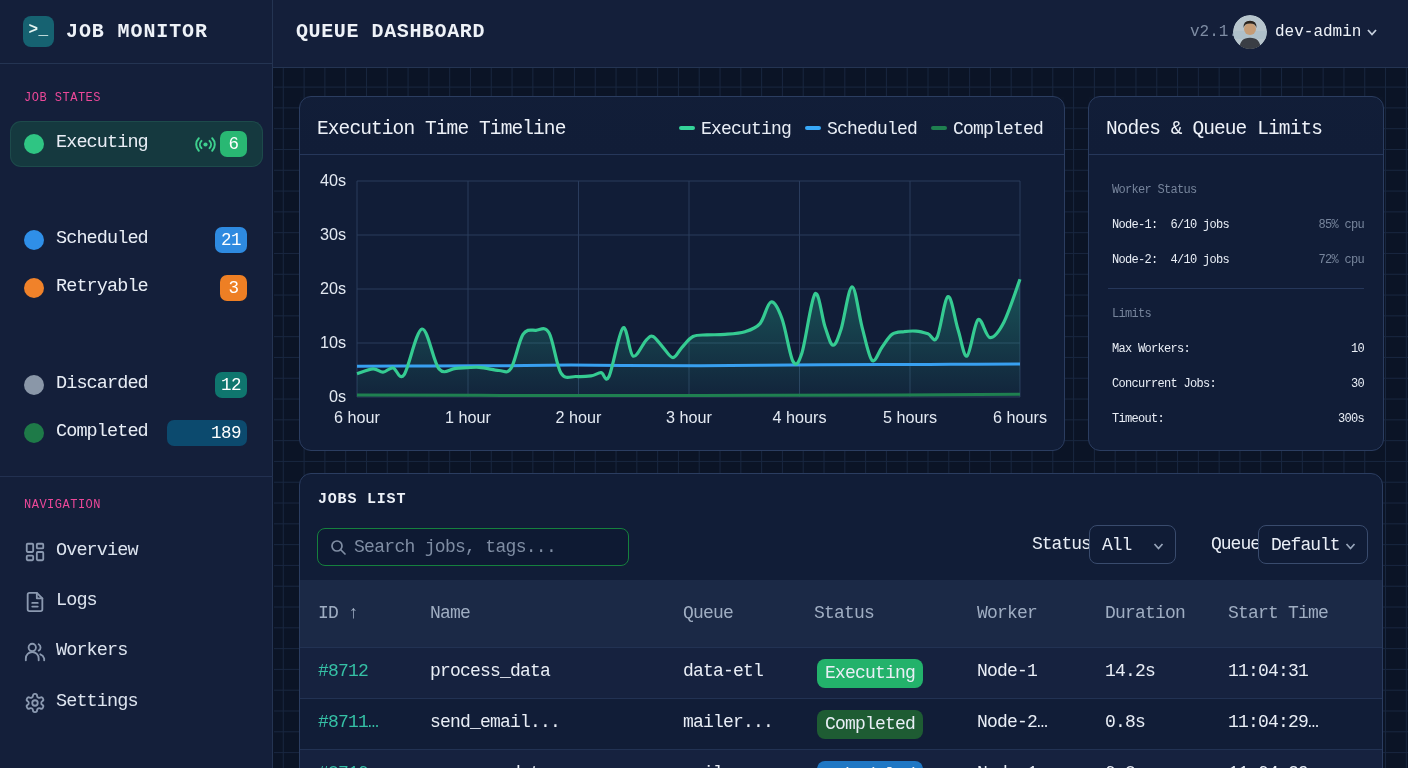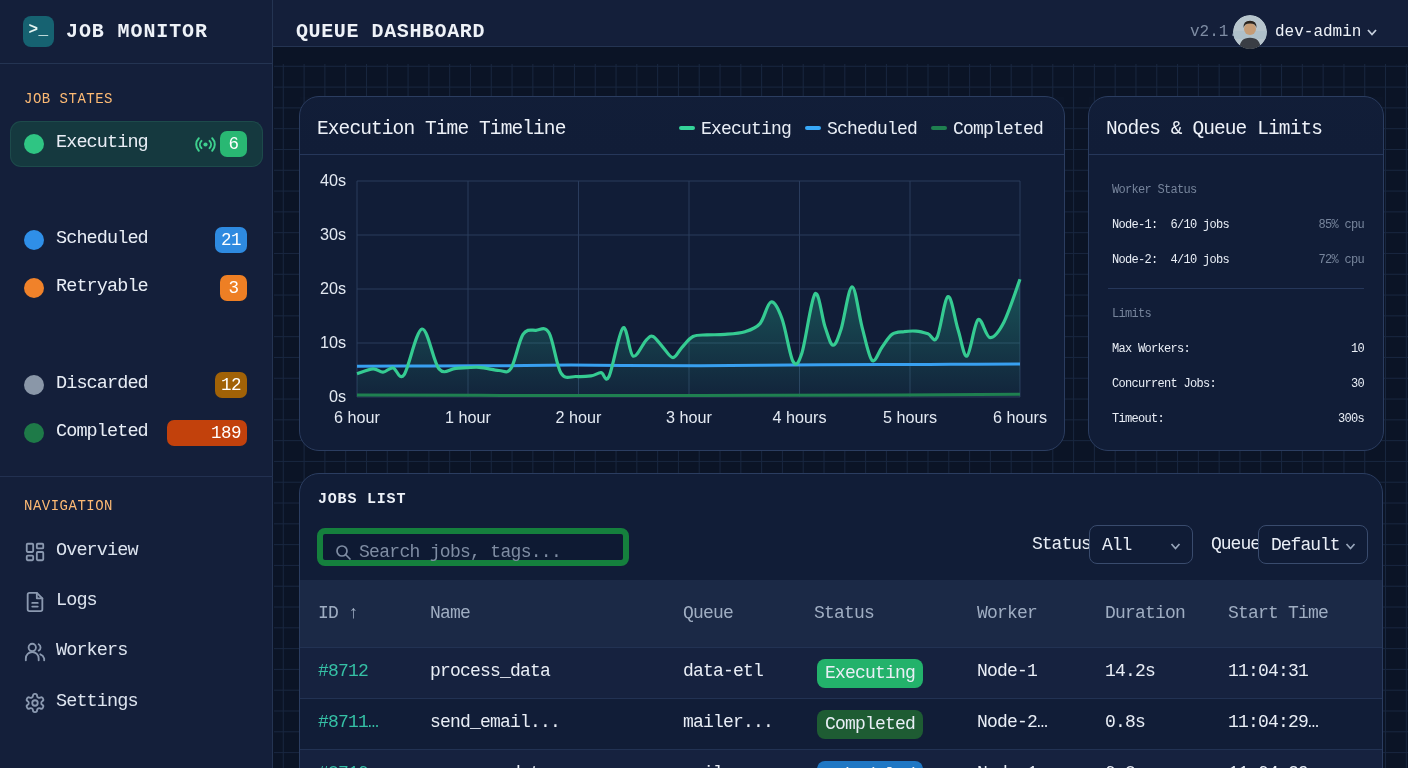--- a/index.html
+++ b/index.html
@@ -4,63 +4,63 @@
 <style>
 * { margin:0; padding:0; box-sizing:border-box; }
 html,body { width:1408px; height:768px; overflow:hidden; background:#0b1426; font-family:"Liberation Mono", monospace; }
 #app { position:relative; width:1408px; height:768px; }
 
 
 #sidebar { position:absolute; left:0; top:0; width:273px; height:768px; background:#141f3a; border-right:1px solid #243452; z-index:5; }
 #logo { position:absolute; left:0; top:0; width:273px; height:64px; border-bottom:1px solid #243452; }
 #logo .icon { position:absolute; left:23px; top:16px; width:31px; height:31px; background:#166271; border-radius:8px; color:#e4f4f1; font-size:16px; font-weight:bold; text-align:center; line-height:29px; letter-spacing:0.5px; }
 #logo .txt { position:absolute; left:66px; top:20px; font-size:20px; font-weight:bold; color:#eef2f8; letter-spacing:0.9px; }
-.sect-label { position:absolute; left:24px; font-size:14px; color:#fdba74; letter-spacing:0.5px; }
+.sect-label { position:absolute; left:24px; font-size:12px; color:#ec4899; letter-spacing:0.5px; }
 .staterow { position:absolute; left:11px; width:251px; height:44px; }
 .staterow.active { background:#15393f; border-radius:10px; box-shadow:0 0 0 1px #1d4a4b; }
 .staterow .dot { position:absolute; left:13px; top:12px; width:20px; height:20px; border-radius:50%; }
 .staterow .lbl { position:absolute; left:45px; top:10px; font-size:18.5px; letter-spacing:-0.9px; color:#e9eef6; }
 .badge { position:absolute; right:15px; top:9px; height:26px; min-width:27px; padding:0 6px; border-radius:7px; font-size:17.5px; letter-spacing:-0.5px; color:#fff; text-align:center; line-height:26px; }
 .navrow { position:absolute; left:11px; width:251px; height:44px; }
 .navrow .ic { position:absolute; left:13px; top:11px; width:22px; height:22px; color:#8b99b0; }
 .navrow .lbl { position:absolute; left:45px; top:10px; font-size:18.5px; letter-spacing:-0.9px; color:#dde4ef; }
 
 
-#topbar { position:absolute; left:273px; top:0; width:1135px; height:47px; background:#141f3a; border-bottom:1px solid #243452; z-index:4; }
+#topbar { position:absolute; left:273px; top:0; width:1135px; height:68px; background:#141f3a; border-bottom:1px solid #243452; z-index:4; }
 #topbar .title { position:absolute; left:23px; top:20px; font-size:20px; font-weight:bold; color:#eef2f8; letter-spacing:0.6px; }
 #topbar .ver { position:absolute; left:873px; top:23px; font-size:16px; color:#7e8ca3;margin-left:44px; }
 #topbar .avatar { position:absolute; left:960px; top:15px; width:34px; height:34px; border-radius:50%; overflow:hidden; }
 #topbar .uname { position:absolute; left:1002px; top:23px; font-size:16px; color:#eef2f8; }
 #topbar .chev { position:absolute; left:1092px; top:25px; color:#c6cfdd; }
 
 
 #main { position:absolute; left:274px; top:64px; width:1134px; height:704px; background:#0b1426;
   background-image:linear-gradient(#18263f 1px, transparent 1px), linear-gradient(90deg, #18263f 1px, transparent 1px);
   background-size:20.8px 20.8px; background-position:-12px -19px; }
-.card { position:absolute; background:#111d37; border:1px solid #2b3d60; border-radius:20px; }
+.card { position:absolute; background:#111d37; border:1px solid #2b3d60; border-radius:12px; }
 .cardhead { position:absolute; left:0; top:0; right:0; height:58px; border-bottom:1px solid #26375a; background:linear-gradient(180deg,#18264412,#18264400); }
 .cardtitle { position:absolute; left:17px; top:21px; font-size:19.5px; letter-spacing:-0.9px; color:#edf1f8; }
 
 
 #chartcard { left:25px; top:32px; width:766px; height:355px; }
 #chartcard .legend { position:absolute; top:22px; right:21px; font-size:18px; letter-spacing:-0.8px; color:#e9eef6; display:flex; gap:14px; }
 .leg-dash { display:inline-block; width:16px; height:4px; border-radius:2px; vertical-align:middle; margin-right:6px; margin-top:-3px; }
 .leg-item { white-space:nowrap; }
 
 
 #nodecard { left:814px; top:32px; width:296px; height:355px; }
 .nrow { position:absolute; left:23px; right:19px; height:22px; font-size:12px; letter-spacing:-0.7px; color:#e9eef6; }
 .nrow .gray { color:#76849b; }
 .nrow .right { position:absolute; right:0; top:0; }
 .ndivider { position:absolute; left:19px; right:19px; height:1px; background:#26375a; }
 
 
 #jobscard { left:25px; top:409px; width:1084px; height:420px; }
 #jobscard .jtitle { position:absolute; left:18px; top:17px; font-size:15px; font-weight:bold; color:#edf1f8; letter-spacing:0.8px; }
-#search { position:absolute; left:17px; top:54px; width:312px; height:38px; border:6px solid #15803d; border-radius:8px; background:#0e1a33; }
+#search { position:absolute; left:17px; top:54px; width:312px; height:38px; border:1px solid #15803d; border-radius:8px; background:#0e1a33; }
 #search .ph { position:absolute; left:36px; top:8px; font-size:18px; letter-spacing:-0.7px; color:#7f8da3; }
 #search svg { position:absolute; left:12px; top:10px; }
 .filt-label { position:absolute; top:60px; font-size:18px; letter-spacing:-1px; color:#e9eef6;margin-left:20px; }
 .filt-box { position:absolute; top:51px; height:39px; border:1px solid #394b6d; border-radius:8px; background:#101c36; font-size:18px; letter-spacing:-1px; color:#e9eef6; }
 .filt-box .v { position:absolute; left:12px; top:9px; }
 .filt-box svg { position:absolute; right:10px; top:14px; }
 
 
 #thead { position:absolute; left:0; right:0; top:106px; height:67px; background:#1b2946; }
 #thead div { position:absolute; top:23px; font-size:18px; letter-spacing:-0.8px; color:#9fadc2; }
@@ -112,26 +112,26 @@
         <div class="badge" style="background:#2e8ae0;">21</div>
       </div>
   <div class="staterow" style="top:266px;">
         <div class="dot" style="background:#f0822a;"></div>
         <div class="lbl">Retryable</div>
         <div class="badge" style="background:#ee7f24;">3</div>
       </div>
   <div class="staterow" style="top:363px;">
         <div class="dot" style="background:#8a97a8;"></div>
         <div class="lbl">Discarded</div>
-        <div class="badge" style="background:#a16207;">12</div>
+        <div class="badge" style="background:#0f766e;">12</div>
       </div>
   <div class="staterow" style="top:411px;">
         <div class="dot" style="background:#1e7a48;"></div>
         <div class="lbl">Completed</div>
-        <div class="badge" style="background:#c2410c;padding-left:44px;">189</div>
+        <div class="badge" style="background:#0c4a6e;padding-left:44px;">189</div>
       </div>
   <div style="position:absolute;left:0;top:476px;width:273px;height:1px;background:#223050;"></div>
   <div class="sect-label" style="top:498px;">NAVIGATION</div>
   <div class="navrow" style="top:530px;">
     <svg class="ic" viewBox="0 0 24 24" fill="none" stroke="currentColor" stroke-width="2">
           <rect x="3" y="3" width="7" height="9" rx="1"></rect>
           <rect x="14" y="3" width="7" height="5" rx="1"></rect>
           <rect x="14" y="12" width="7" height="9" rx="1"></rect>
           <rect x="3" y="16" width="7" height="5" rx="1"></rect>
         </svg>
@@ -219,21 +219,21 @@
   <div class="card" id="jobscard" style="overflow:hidden;">
     <div class="jtitle">JOBS LIST</div>
     <div id="search">
       <svg width="17" height="17" viewBox="0 0 17 17" fill="none" stroke="#7f8da3" stroke-width="1.7" stroke-linecap="round">
             <circle cx="7" cy="7" r="5"></circle>
             <path d="M11 11 L15 15"></path>
           </svg>
       <div class="ph">Search jobs, tags...</div>
     </div>
     <div class="filt-label" style="left:712px;">Status:</div>
-    <div class="filt-box" style="left:789px;width:104px;">
+    <div class="filt-box" style="left:789px;width:87px;">
           <span class="v">All</span>
       <svg width="13" height="12" viewBox="0 0 13 12" fill="none" stroke="#97a5ba" stroke-width="1.7">
             <path d="M2.5 4 L6.5 8.5 L10.5 4"></path>
           </svg>
         </div>
     <div class="filt-label" style="left:891px;">Queue:</div>
     <div class="filt-box" style="left:958px;width:110px;">
           <span class="v">Default</span>
       <svg width="13" height="12" viewBox="0 0 13 12" fill="none" stroke="#97a5ba" stroke-width="1.7">
             <path d="M2.5 4 L6.5 8.5 L10.5 4"></path>

